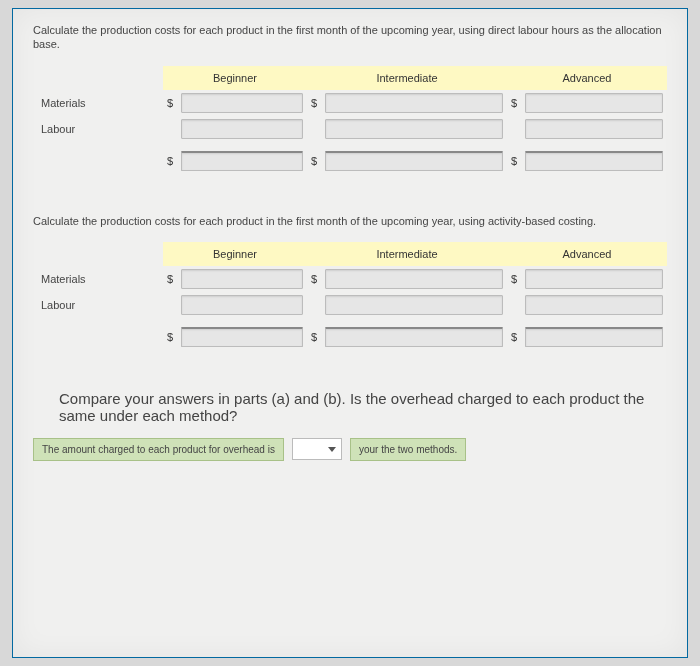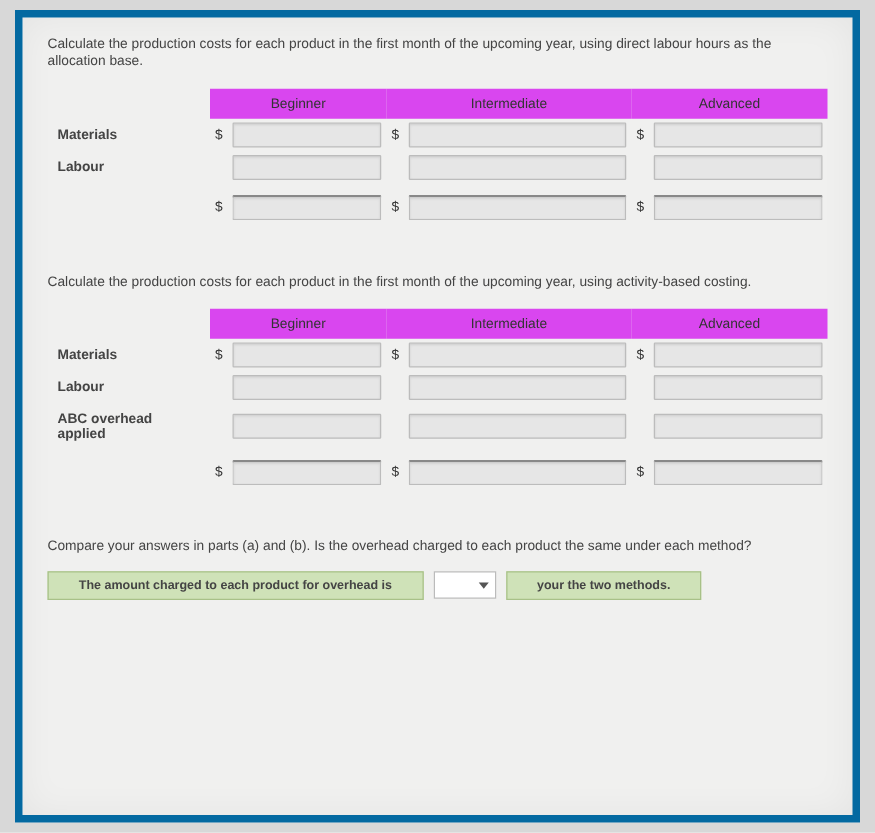--- a/index.html
+++ b/index.html
@@ -8,47 +8,47 @@
     height: 666px;
     background: #d8d8d8;
     font-family: Arial, sans-serif;
     font-size: 11px;
     color: #333;
     padding: 8px 12px;
     overflow: hidden;
   }
   .page {
     background: #f0f0ef;
-    border: 6px solid #0369a1;
+    border: 1px solid #0369a1;
     padding: 14px 20px 20px 20px;
     height: 100%;
     box-shadow: inset 0 0 30px rgba(0,0,0,0.05);
   }
   .prompt {
     font-size: 11px;
     color: #444;
     margin-bottom: 14px;
     line-height: 1.3;
   }
   .tbl {
     border-collapse: separate;
     border-spacing: 0;
     width: 100%;
     margin-bottom: 40px;
   }
   .tbl th.rowhead, .tbl td.rowhead {
     text-align: left;
     width: 130px;
     padding: 6px 8px;
-    font-weight: bold;
+    font-weight: normal;
     color: #444;
     font-size: 11px;
   }
   .tbl th.colhead {
-    background: #d946ef;
+    background: #fef9c3;
     color: #333;
     font-weight: normal;
     padding: 6px 0;
     text-align: center;
     font-size: 11px;
   }
   .tbl th.spacer { background: transparent; width: 130px; }
   .cellwrap {
     display: flex;
     align-items: center;
@@ -63,38 +63,38 @@
     flex: 1;
     height: 20px;
     background: #e6e6e6;
     border: 1px solid #bcbcbc;
     border-radius: 1px;
     box-shadow: inset 0 1px 2px rgba(0,0,0,0.1);
   }
   .totalrow td { padding-top: 6px; }
   .totalrow .inputcell { border-top: 2px solid #888; }
   .compare {
-    font-size: 11px;
+    font-size: 15px;
     color: #444;
     margin-top: 30px;
     margin-bottom: 14px;
+    margin-left: 26px;
   }
   .answerline {
     display: flex;
     align-items: center;
     gap: 8px;
     font-size: 11px;
   }
   .greenbox {
     background: #cfe2b8;
     border: 1px solid #a8c188;
-    padding: 5px 24px;
+    padding: 5px 8px;
     color: #444;
     font-size: 10px;
-    font-weight: bold;
   }
   .select {
     background: #fff;
     border: 1px solid #bbb;
     padding: 4px 18px 4px 6px;
     position: relative;
     width: 50px;
     height: 22px;
     display: flex;
     align-items: center;
@@ -236,41 +236,20 @@
               <div class="inputcell"></div>
             </div>
           </td>
       <td>
             <div class="cellwrap">
               <span class="dollar"></span>
               <div class="inputcell"></div>
             </div>
           </td>
     </tr>
-    <tr>
-      <td class="rowhead">ABC overhead applied</td>
-      <td>
-            <div class="cellwrap">
-              <span class="dollar"></span>
-              <div class="inputcell"></div>
-            </div>
-          </td>
-      <td>
-            <div class="cellwrap">
-              <span class="dollar"></span>
-              <div class="inputcell"></div>
-            </div>
-          </td>
-      <td>
-            <div class="cellwrap">
-              <span class="dollar"></span>
-              <div class="inputcell"></div>
-            </div>
-          </td>
-    </tr>
     <tr class="totalrow">
       <td class="rowhead"></td>
       <td>
             <div class="cellwrap">
               <span class="dollar">$</span>
               <div class="inputcell"></div>
             </div>
           </td>
       <td>
             <div class="cellwrap">

